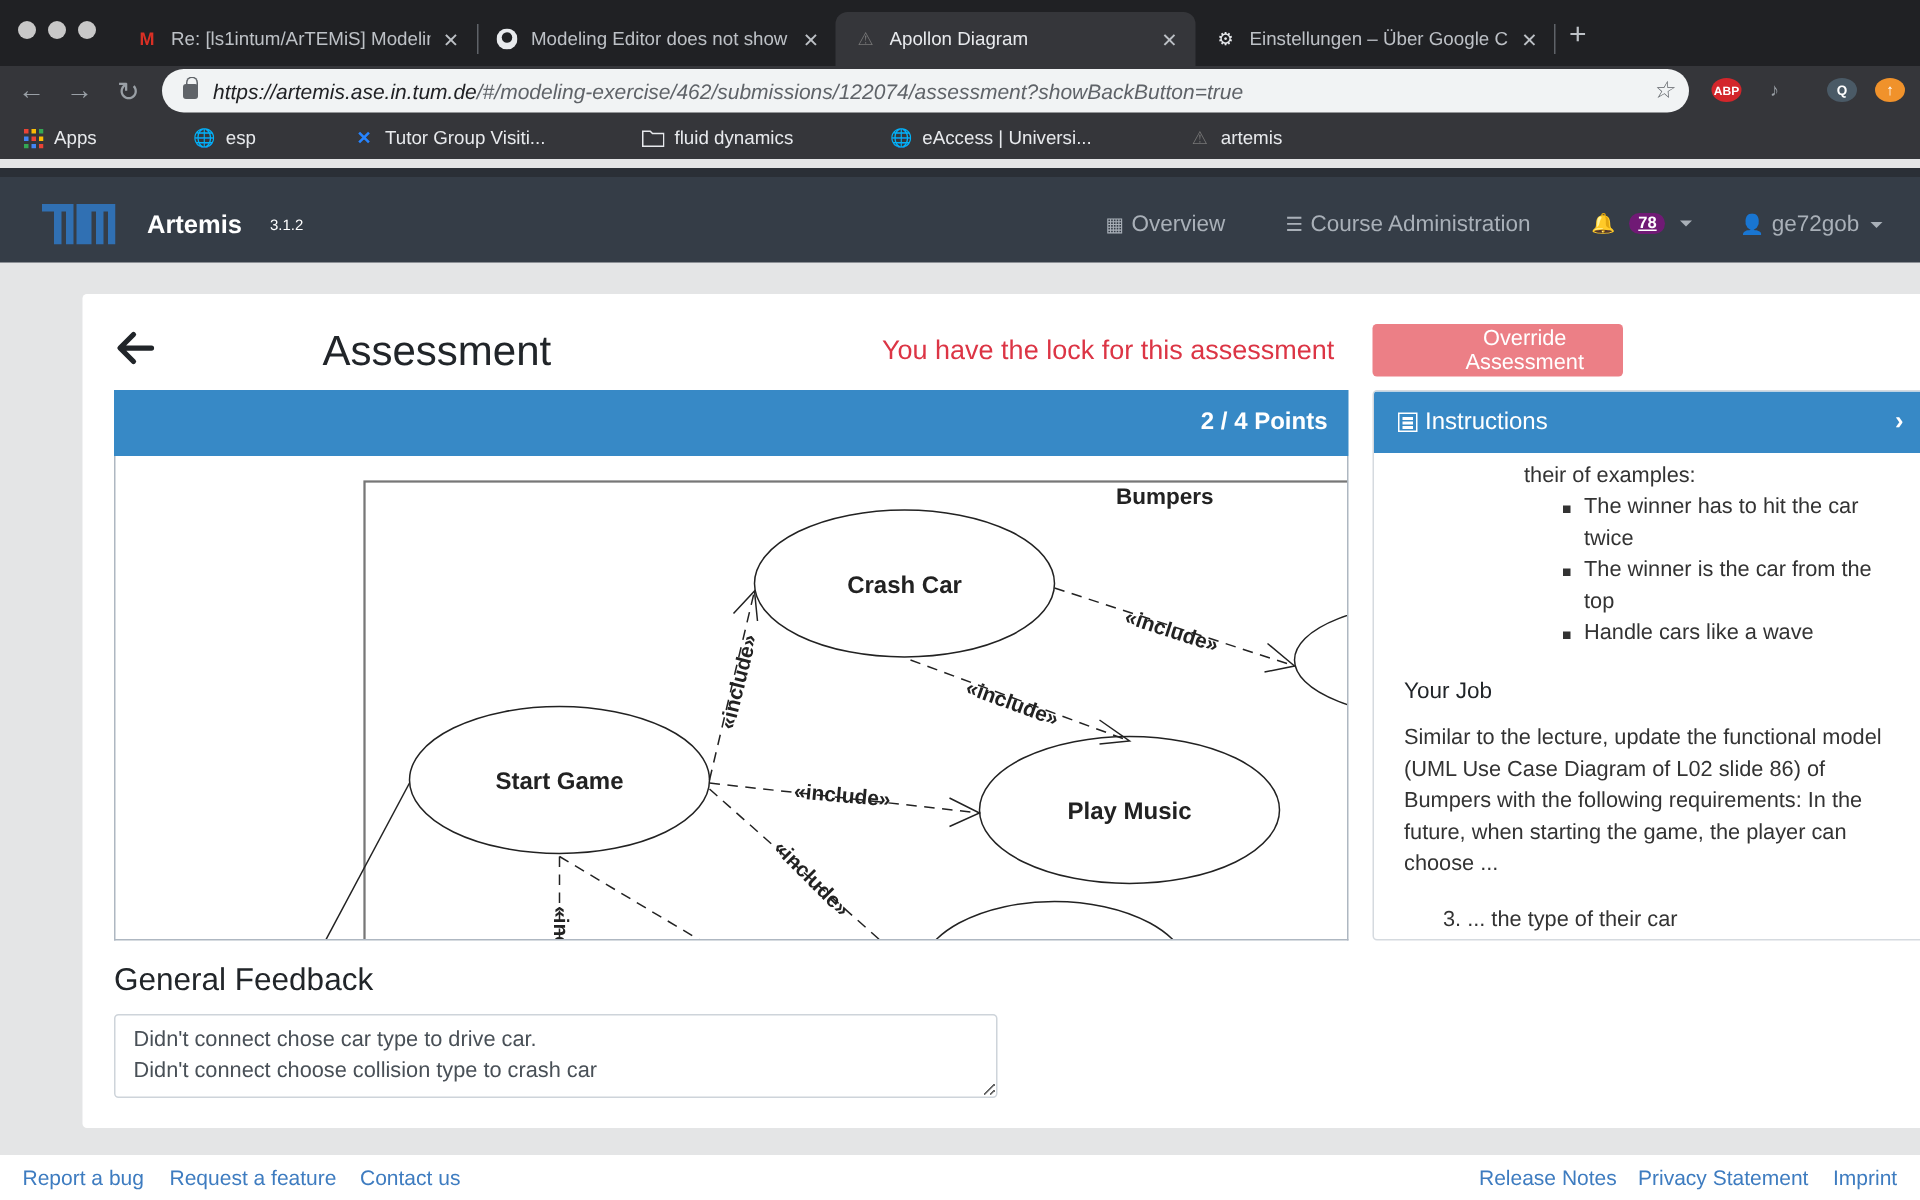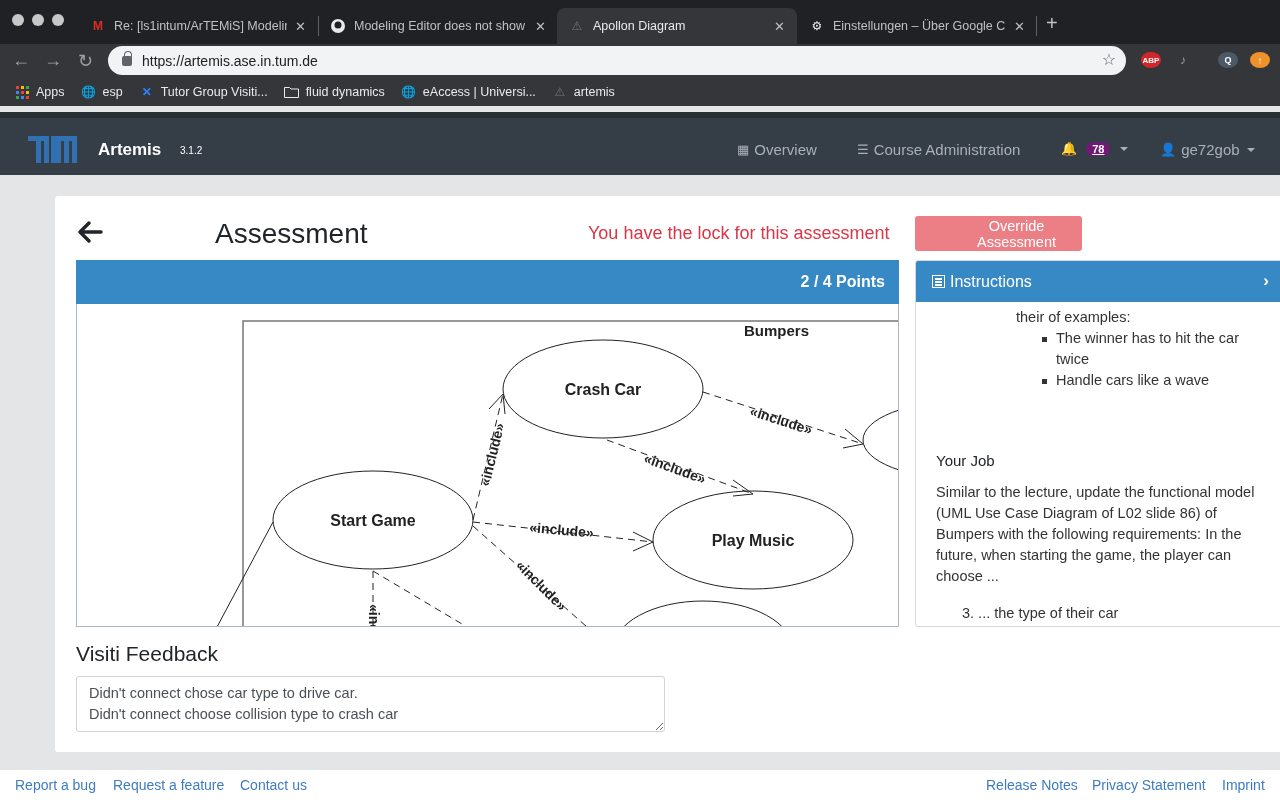--- a/index.html
+++ b/index.html
@@ -11,29 +11,29 @@
   .tab { position: absolute; top: 8px; height: 36px; display: flex; align-items: center; padding: 0 12px; color: #bdc1c6; font-size: 12.5px; }
   .tab.active { background: #35363a; color: #e8eaed; border-radius: 8px 8px 0 0; }
   .tab .ticon { width: 16px; height: 16px; margin-right: 8px; display: inline-flex; align-items: center; justify-content: center; font-size: 12px; }
   .tab .tlabel { white-space: nowrap; overflow: hidden; flex: 1; }
   .tab .tclose { margin-left: 8px; font-size: 13px; color: #bdc1c6; }
   .tabsep { position: absolute; top: 16px; width: 1px; height: 20px; background: #5f6368; }
   .newtab { position: absolute; left: 1046px; top: 12px; color: #bdc1c6; font-size: 20px; }
 
   .toolbar { position: absolute; left: 0; top: 44px; width: 1280px; height: 34px; background: #35363a; }
   .navbtn { position: absolute; top: 6px; color: #9aa0a6; font-size: 18px; }
-  .omnibox { position: absolute; left: 108px; top: 2px; width: 1018px; height: 29px; background: #f1f3f4; border-radius: 15px; display: flex; align-items: center; padding-left: 14px; font-size: 14px; color: #202124; }
+  .omnibox { position: absolute; left: 108px; top: 2px; width: 1018px; height: 29px; background: #f1f3f4; border-radius: 15px; display: flex; align-items: center; padding-left: 14px; font-size: 14px; color: #202124; font-style: italic; }
   .omnibox .lock { width: 10px; height: 10px; background: #5f6368; border-radius: 2px; margin-right: 10px; position: relative; }
   .omnibox .lock::before { content: ""; position: absolute; left: 2px; top: -5px; width: 6px; height: 6px; border: 1.5px solid #5f6368; border-bottom: none; border-radius: 4px 4px 0 0; }
   .omnibox .host { color: #202124; }
   .omnibox .path { color: #5f6368; }
   .omnibox .star { position: absolute; right: 10px; top: 4px; font-size: 16px; color: #5f6368; }
   .ext { position: absolute; top: 8px; width: 20px; height: 16px; border-radius: 50%; font-size: 8px; display: flex; align-items: center; justify-content: center; color: #fff; font-weight: bold; }
 
-  .bookmarks { position: absolute; left: 0; top: 78px; width: 1280px; height: 28px; background: #35363a; display: flex; align-items: center; padding-left: 14px; }
+  .bookmarks { position: absolute; left: 0; top: 78px; width: 1280px; height: 28px; background: #35363a; display: flex; align-items: center; padding-left: 14px; gap: 48px; }
   .bm { display: flex; align-items: center; color: #e8eaed; font-size: 12.5px; margin-right: 16px; }
   .bm .bicon { width: 16px; height: 16px; margin-right: 6px; display: inline-flex; align-items: center; justify-content: center; font-size: 12px; }
 
   
   .navbar { position: absolute; left: 0; top: 112px; width: 1280px; height: 63px; background: #353d47; border-top: 6px solid #2a2f36; }
   .logo { position: absolute; left: 28px; top: 18px; width: 49px; height: 27px; }
   .brand { position: absolute; left: 98px; top: 22px; color: #fff; font-weight: bold; font-size: 17px; }
   .version { position: absolute; left: 180px; top: 27px; color: #fff; font-size: 10px; }
   .navlink { position: absolute; top: 23px; color: #a9b0b8; font-size: 15px; display: flex; align-items: center; }
   .navlink .nicon { margin-right: 5px; font-size: 13px; }
@@ -111,20 +111,21 @@
   <span class="newtab">+</span>
 </div>
 
 <div class="toolbar">
   <span class="navbtn" style="left:12px">←</span>
   <span class="navbtn" style="left:44px">→</span>
   <span class="navbtn" style="left:78px">↻</span>
   <div class="omnibox">
     <span class="lock"></span>
     <span class="host">https://artemis.ase.in.tum.de</span>
+      <span class="path">/#/modeling-exercise/462/submissions/122074/assessment?showBackButton=true</span>
     <span class="star">☆</span>
   </div>
   <span class="ext" style="left:1141px;background:#d3262b">ABP</span>
   <span class="ext" style="left:1173px;background:transparent;color:#9aa0a6;font-size:12px">♪</span>
   <span class="ext" style="left:1218px;background:#4a5a66;font-size:9px">Q</span>
   <span class="ext" style="left:1250px;background:#f0922b;font-size:10px">↑</span>
 </div>
 
 <div class="bookmarks">
   <div class="bm">
@@ -263,29 +264,30 @@
   <div class="instr">
     <div class="instr-head">
       <span class="instr-icon"></span>
       <span>Instructions</span>
       <span class="chev">›</span>
     </div>
     <div class="instr-body">
       <div class="couple">their of examples:</div>
       <ul>
         <li>The winner has to hit the car twice</li>
+        <li>The winner is the car from the top</li>
         <li>Handle cars like a wave</li>
       </ul>
       <h3>Your Job</h3>
       <p class="job">Similar to the lecture, update the functional model (UML Use Case Diagram of L02 slide 86) of Bumpers with the following requirements: In the future, when starting the game, the player can choose ...</p>
       <p class="ol1">3. ... the type of their car</p>
     </div>
   </div>
 
-  <h2 class="fb-title">Visiti Feedback</h2>
+  <h2 class="fb-title">General Feedback</h2>
   <textarea class="fb-text" style="">Didn't connect chose car type to drive car.
 Didn't connect choose collision type to crash car</textarea>
 </div>
 
 <div class="footer">
   <a style="left:15px">Report a bug</a>
   <a style="left:113px">Request a feature</a>
   <a style="left:240px">Contact us</a>
   <a style="left:986px">Release Notes</a>
   <a style="left:1092px">Privacy Statement</a>

